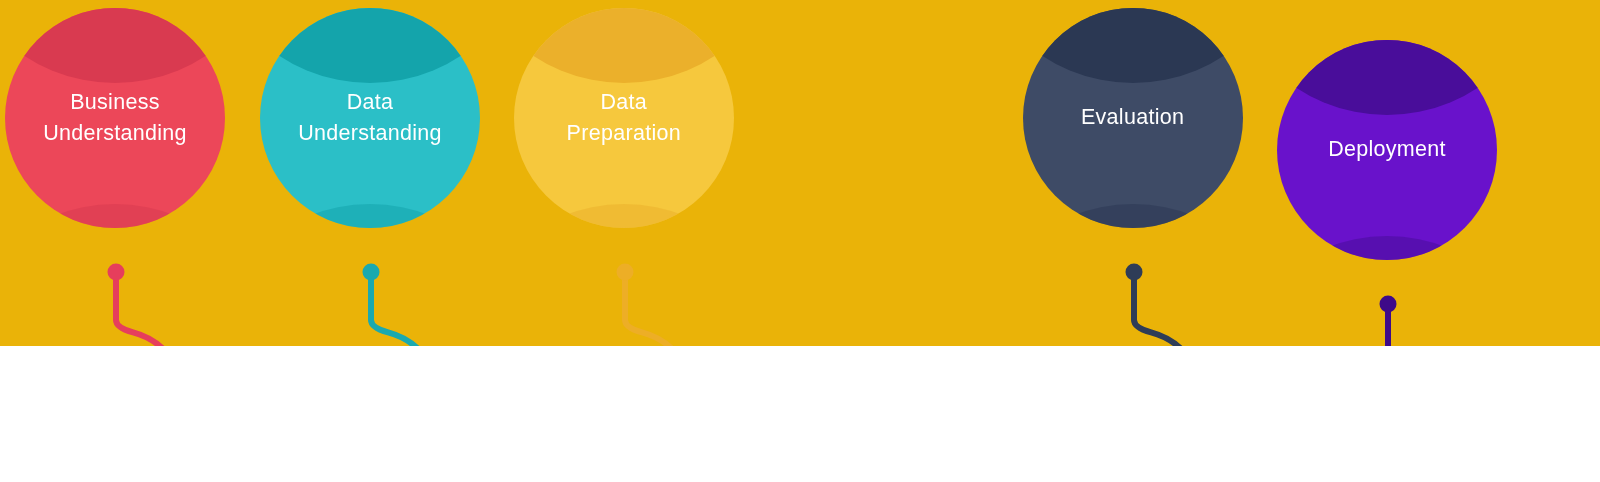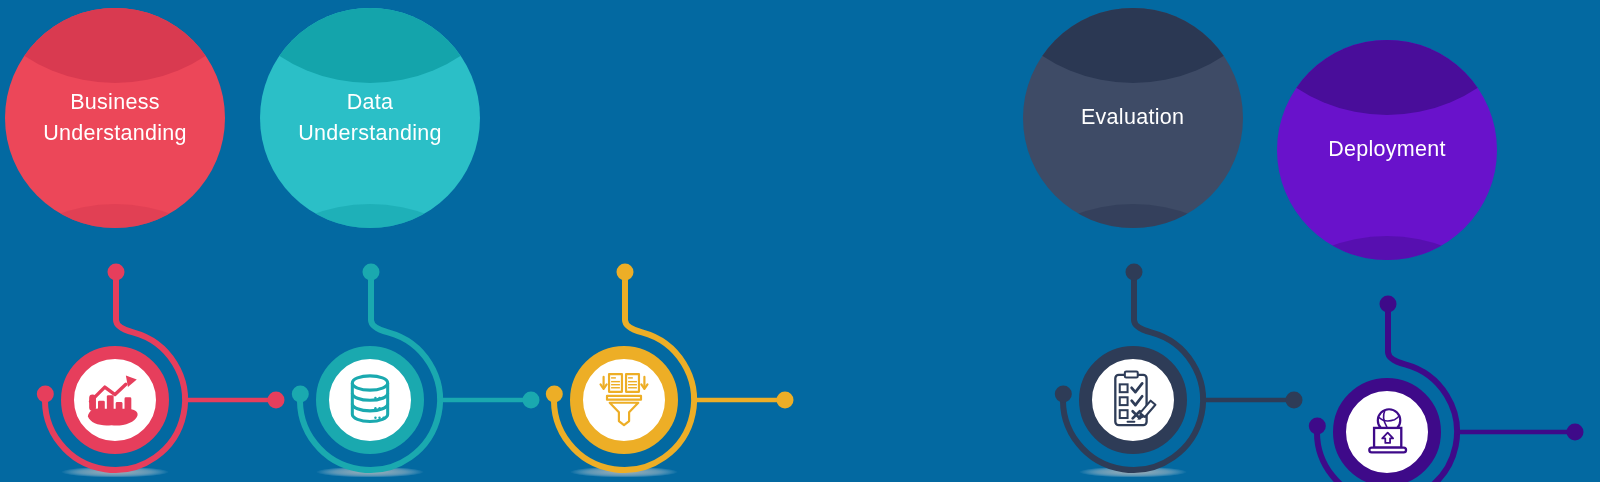--- a/index.html
+++ b/index.html
@@ -1,19 +1,19 @@
 <!DOCTYPE html>
 <html><head>
 <meta charset="utf-8">
 <style>
   html,body{margin:0;padding:0;background:#fff;}
   .canvas{
     position:relative;
-    width:1600px;height:482px;
-    background:#0369a1;
+    width:1600px;height:346px;
+    background:#eab308;
     overflow:hidden;
     font-family:"Liberation Sans","DejaVu Sans",sans-serif;
   }
   .stage{position:absolute;top:0;width:255px;height:482px;}
   
   .bubble{
     position:absolute;left:5px;top:8px;width:220px;height:220px;
     border-radius:50%;background:var(--base);overflow:hidden;
   }
   .bubble::before,.bubble::after{
@@ -181,20 +181,23 @@
       <circle class="dot" cx="116" cy="22" r="8.5"></circle>
       <circle class="dot" cx="45.3" cy="143.9" r="8.5"></circle>
       <line class="rline" x1="185" y1="150" x2="275" y2="150"></line>
       <circle class="dot rdot" cx="276" cy="150" r="8.5"></circle>
       <circle class="ring" cx="115" cy="150" r="47.5"></circle>
       <use x="81" y="116" width="68" height="68" href="#database-icon" xlink:href="#database-icon"></use>
     </svg>
   </div>
 
   <div class="stage" style="left: 508.8px; --base: #F6C83D; --shade: #EBB02B; --accent: #EDAE26;">
+    <div class="bubble">
+      <span class="bubble-label">Data Preparation</span>
+    </div>
     <svg class="connector" viewBox="0 0 320 232">
       <ellipse class="shadow" cx="115" cy="222" rx="54" ry="5.5"></ellipse>
       <path class="arc" d="M116,22 L116,70 Q116,77.8 133.1,82.4 A70,70 0 1 1 45.3,143.9"></path>
       <circle class="dot" cx="116" cy="22" r="8.5"></circle>
       <circle class="dot" cx="45.3" cy="143.9" r="8.5"></circle>
       <line class="rline" x1="185" y1="150" x2="275" y2="150"></line>
       <circle class="dot rdot" cx="276" cy="150" r="8.5"></circle>
       <circle class="ring" cx="115" cy="150" r="47.5"></circle>
       <use x="81" y="116" width="68" height="68" href="#documents-funnel-icon" xlink:href="#documents-funnel-icon"></use>
     </svg>

